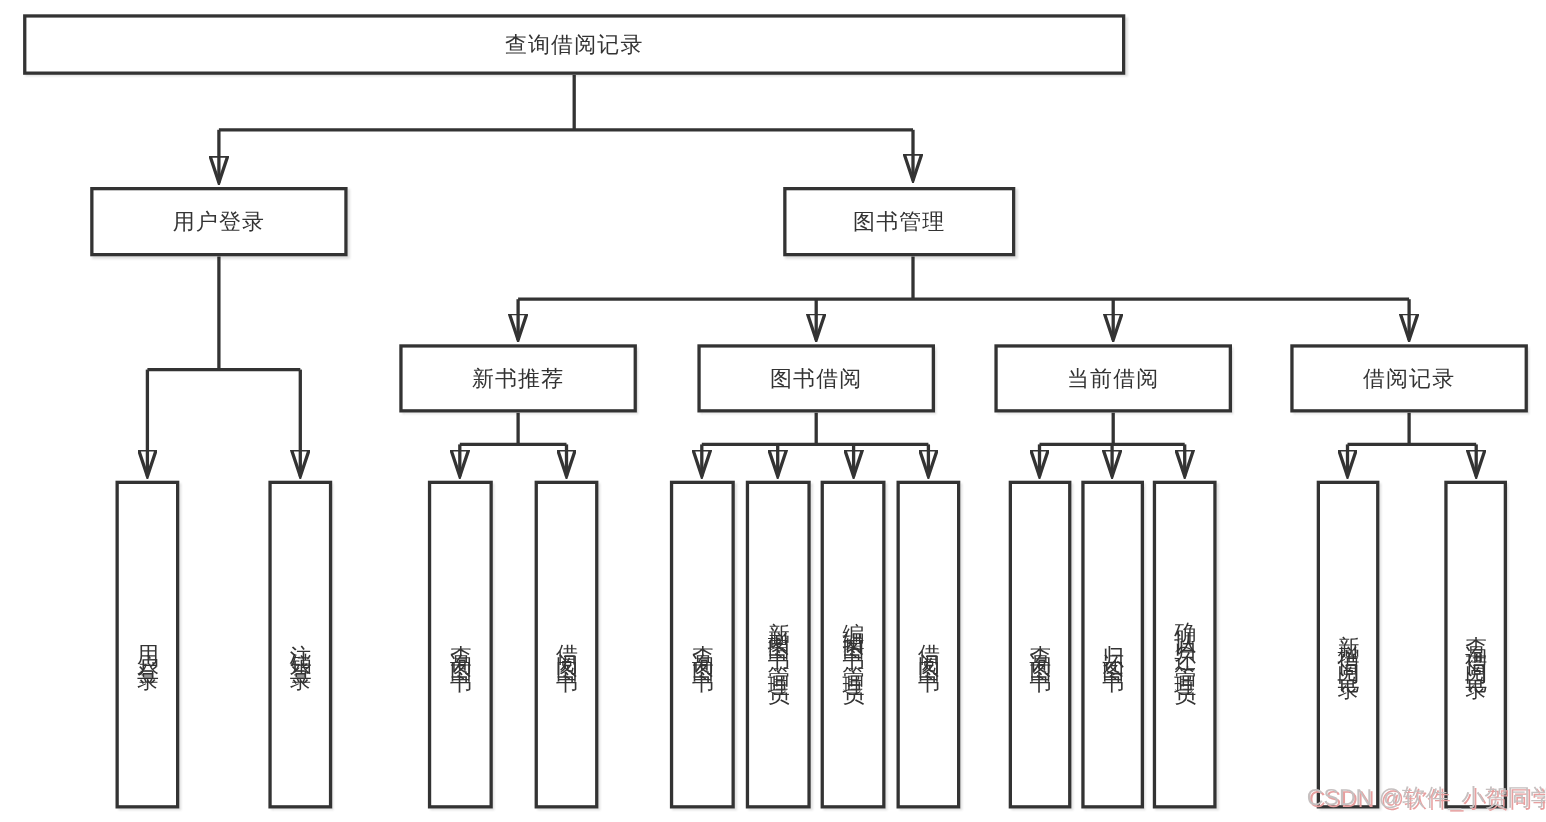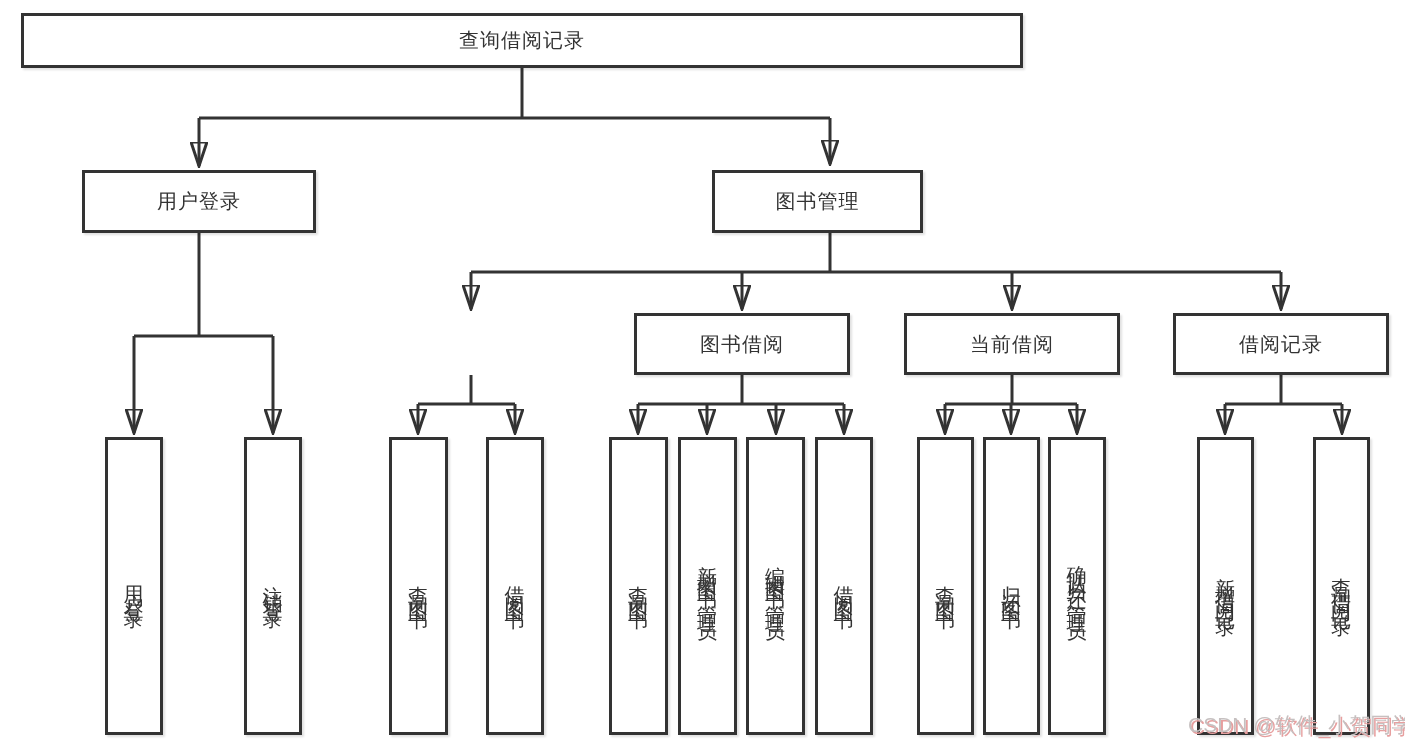--- a/index.html
+++ b/index.html
@@ -127,20 +127,23 @@
     <span>查询借阅记录</span>
   </div>
 
   <div class="hbox" style="left:82px; top:170px; width:234px; height:63px;">
     <span>用户登录</span>
   </div>
   <div class="hbox" style="left:712px; top:170px; width:211px; height:63px;">
     <span>图书管理</span>
   </div>
 
+  <div class="hbox" style="left:363px; top:313px; width:216px; height:62px;">
+    <span>新书推荐</span>
+  </div>
   <div class="hbox" style="left:904px; top:313px; width:216px; height:62px;">
     <span>当前借阅</span>
   </div>
   <div class="hbox" style="left:634px; top:313px; width:216px; height:62px;">
     <span>图书借阅</span>
   </div>
   <div class="hbox" style="left:1173px; top:313px; width:216px; height:62px;">
     <span>借阅记录</span>
   </div>
 

